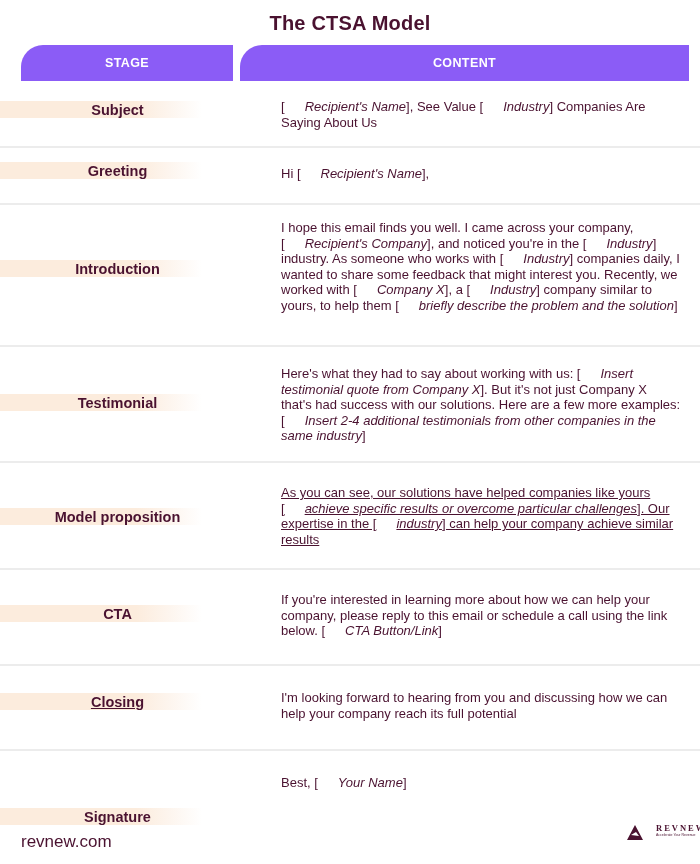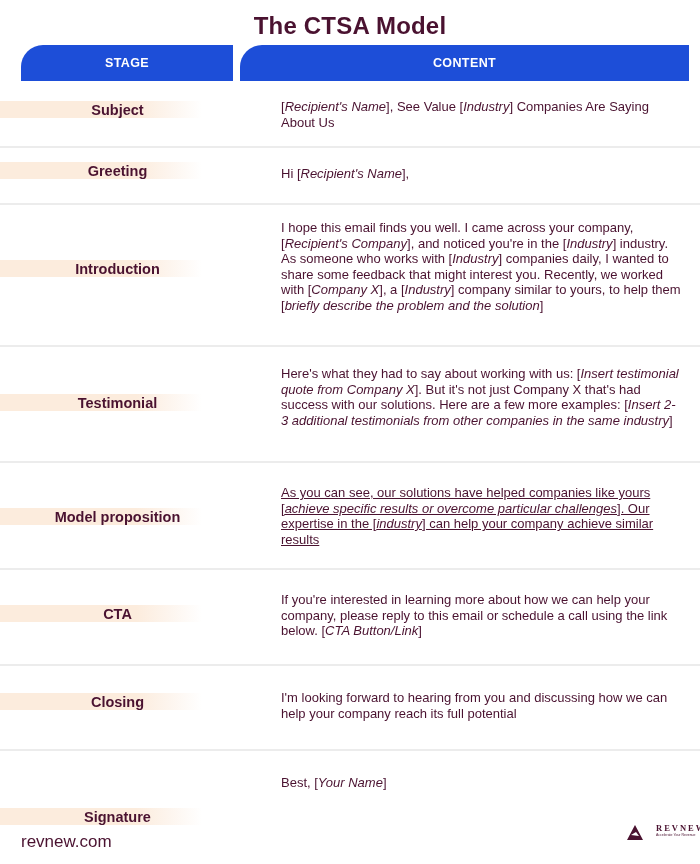--- a/index.html
+++ b/index.html
@@ -1,45 +1,45 @@
 <!DOCTYPE html>
 <html><head>
 <meta charset="utf-8">
 <style>
   * { box-sizing: border-box; margin: 0; padding: 0; }
   html, body { width: 700px; height: 864px; background: #ffffff; overflow: hidden; }
   body { font-family: "Liberation Sans", "DejaVu Sans", sans-serif; color: #4a1230; position: relative; }
 
   .title {
     position: absolute; top: 12px; left: 0; width: 700px; text-align: center;
-    font-size: 24px; font-weight: bold; color: #4a1230; letter-spacing: 0.2px;
+    font-size: 20px; font-weight: bold; color: #4a1230; letter-spacing: 0.2px;
   }
 
   .hdr {
-    position: absolute; top: 45px; height: 36px; background: #1d4ed8;
+    position: absolute; top: 45px; height: 36px; background: #8b5cf6;
     color: #ffffff; font-size: 12.5px; font-weight: bold; letter-spacing: 0.4px;
     display: flex; align-items: center; justify-content: center;
     border-top-left-radius: 22px;
   }
   .hdr.stage { left: 21px; width: 212px; }
   .hdr.content { left: 240px; width: 449px; text-align: right; }
   .divider { position: absolute; left: 0; width: 700px; height: 2px; background: #ececec; }
 
   .band {
     position: absolute; left: 0; width: 235px; height: 17px;
     background: linear-gradient(to right, #fcecdd 0%, #fcecdd 58%, #fdf5ee 72%, rgba(255,255,255,0) 86%);
     display: flex; align-items: center; justify-content: center;
     font-size: 14.5px; font-weight: bold; color: #4a1230;
   }
 
   .cell {
     position: absolute; left: 281px; width: 400px;
     font-size: 13px; line-height: 15.5px; color: #4a1230;
   }
-  .cell i { font-style: italic; }
+  .cell i { font-style: italic; margin-left: 20px; }
 
   .footer-site {
     position: absolute; left: 21px; top: 832px; font-size: 17px; color: #4a1230; text-align: right;
   }
   .logo {
     position: absolute; left: 626px; top: 824px; display: flex; align-items: flex-start; gap: 12px;
   }
   .logo-text { display: flex; flex-direction: column; line-height: 1; }
   .logo-name { font-family: "Liberation Serif", serif; font-size: 8.5px; letter-spacing: 2px; color: #4a1230; font-weight: bold; }
   .logo-tag { font-size: 3.5px; color: #4a1230; margin-top: 1px; }
@@ -58,32 +58,32 @@
 
 <div class="band" style="top:162px;">Greeting</div>
 <div class="cell" style="top:166px;"><span>Hi [</span><i>Recipient's Name</i><span>],</span></div>
 <div class="divider" style="top:203px;"></div>
 
 <div class="band" style="top:260px;">Introduction</div>
 <div class="cell" style="top:220px;"><span>I hope this email finds you well. I came across your company, [</span><i>Recipient's Company</i><span>], and noticed you're in the [</span><i>Industry</i><span>] industry. As someone who works with [</span><i>Industry</i><span>] companies daily, I wanted to share some feedback that might interest you. Recently, we worked with [</span><i>Company X</i><span>], a [</span><i>Industry</i><span>] company similar to yours, to help them [</span><i>briefly describe the problem and the solution</i><span>]</span></div>
 <div class="divider" style="top:345px;"></div>
 
 <div class="band" style="top:394px;">Testimonial</div>
-<div class="cell" style="top:366px;"><span>Here's what they had to say about working with us: [</span><i>Insert testimonial quote from Company X</i><span>]. But it's not just Company X that's had success with our solutions. Here are a few more examples: [</span><i>Insert 2-3 additional testimonials from other companies in the same industry</i><span>]</span></div>
+<div class="cell" style="top:366px;"><span>Here's what they had to say about working with us: [</span><i>Insert testimonial quote from Company X</i><span>]. But it's not just Company X that's had success with our solutions. Here are a few more examples: [</span><i>Insert 2-4 additional testimonials from other companies in the same industry</i><span>]</span></div>
 <div class="divider" style="top:461px;"></div>
 
 <div class="band" style="top:508px;">Model proposition</div>
 <div class="cell" style="top:485px;text-decoration:underline;"><span>As you can see, our solutions have helped companies like yours [</span><i>achieve specific results or overcome particular challenges</i><span>]. Our expertise in the [</span><i>industry</i><span>] can help your company achieve similar results</span></div>
 <div class="divider" style="top:568px;"></div>
 
 <div class="band" style="top:605px;">CTA</div>
 <div class="cell" style="top:592px;"><span>If you're interested in learning more about how we can help your company, please reply to this email or schedule a call using the link below. [</span><i>CTA Button/Link</i><span>]</span></div>
 <div class="divider" style="top:664px;"></div>
 
-<div class="band" style="top:693px;">Closing</div>
+<div class="band" style="top:693px;text-decoration:underline;">Closing</div>
 <div class="cell" style="top:690px;"><span>I'm looking forward to hearing from you and discussing how we can help your company reach its full potential</span></div>
 <div class="divider" style="top:749px;"></div>
 
 <div class="band" style="top:808px;">Signature</div>
 <div class="cell" style="top:775px;"><span>Best, [</span><i>Your Name</i><span>]</span></div>
 
 <div class="footer-site">revnew.com</div>
 <div class="logo">
   <span>
     <svg width="18" height="17" viewBox="0 0 18 17">

